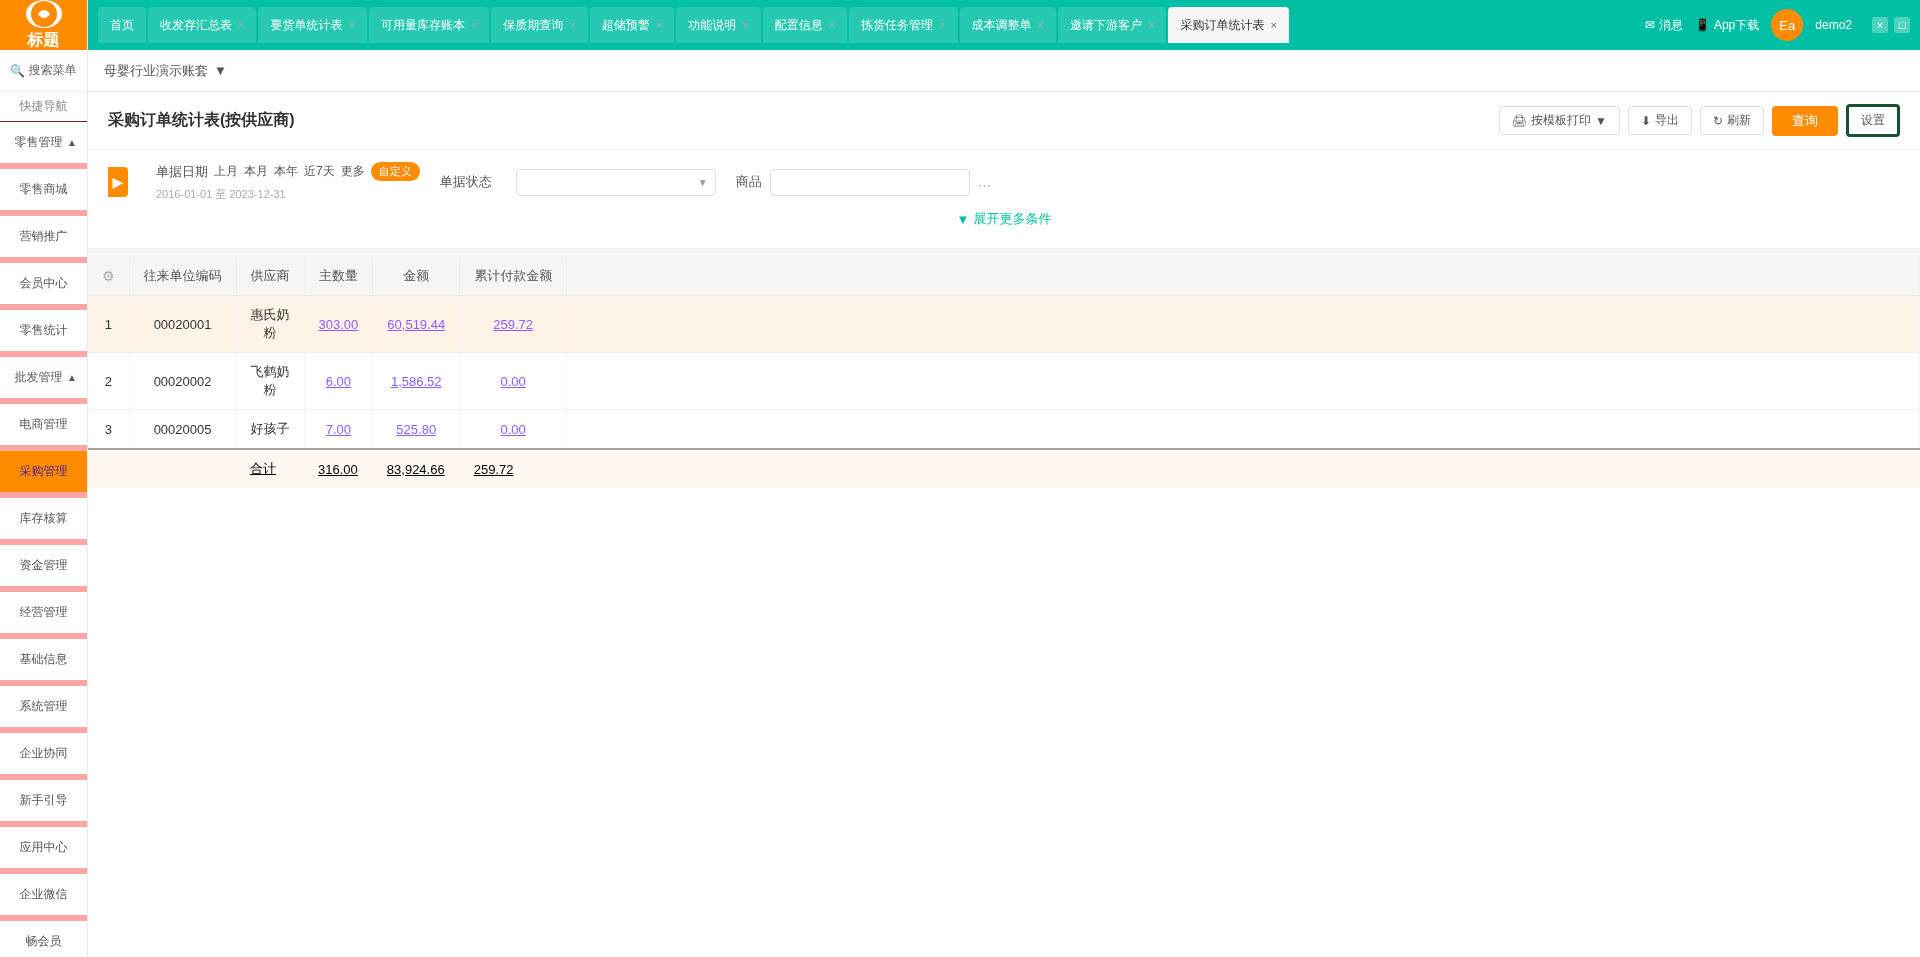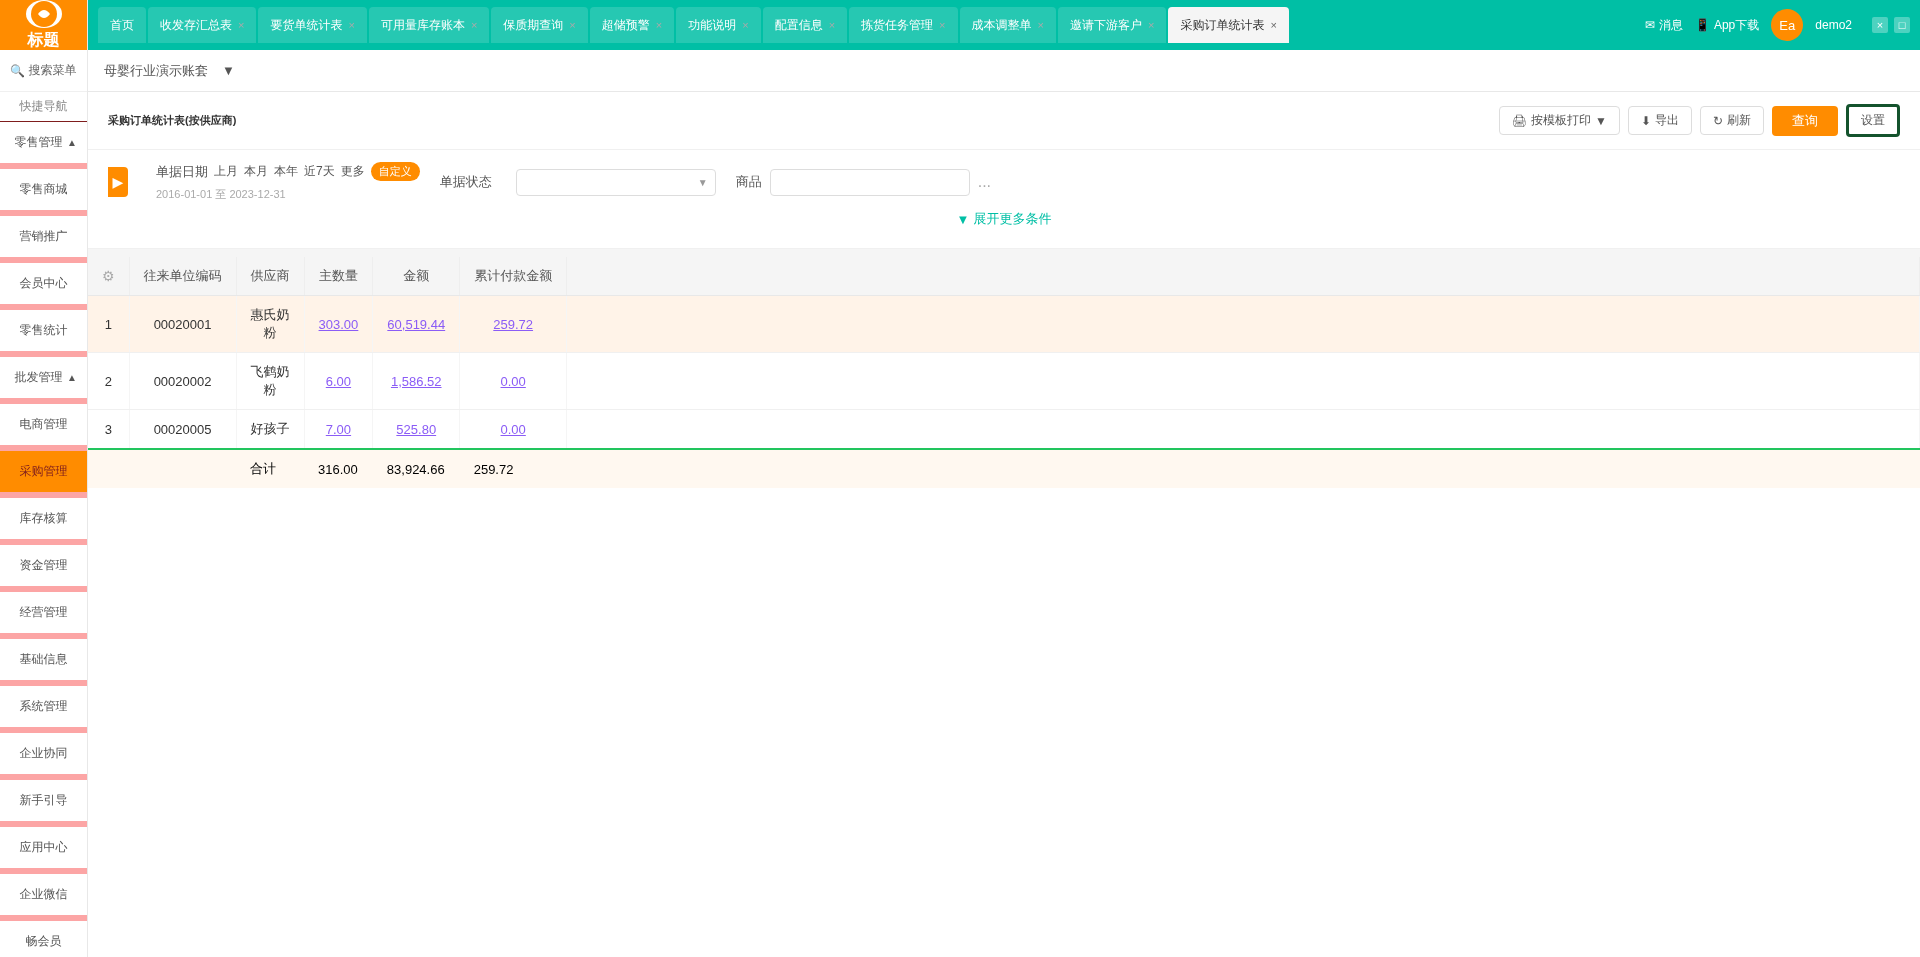--- a/index.html
+++ b/index.html
@@ -7,46 +7,46 @@
 
     
     .sidebar { width: 88px; background: #fff; border-right: 1px solid #e8e8e8; display: flex; flex-direction: column; flex-shrink: 0; }
     .sidebar-logo { background: #ff8c00; height: 50px; display: flex; align-items: center; justify-content: center; color: white; font-size: 12px; font-weight: bold; flex-direction: column; }
     .sidebar-logo .logo-icon { width: 36px; height: 36px; background: white; border-radius: 50%; display: flex; align-items: center; justify-content: center; margin-bottom: 2px; }
     .sidebar-logo .logo-icon svg { width: 28px; height: 28px; }
     .sidebar-label-text { font-size: 16px; color: white; }
     .sidebar-search { padding: 8px 6px; border-bottom: 1px solid #f0f0f0; }
     .sidebar-search-btn { width: 100%; background: none; border: none; cursor: pointer; display: flex; align-items: center; justify-content: center; color: #666; font-size: 12px; gap: 3px; padding: 4px; }
     .sidebar-nav-item { padding: 10px 6px; text-align: center; cursor: pointer; color: #555; font-size: 12px; border-bottom: 6px solid #fca5a5; display: flex; align-items: center; justify-content: space-between; padding: 12px 10px; }
-    .sidebar-nav-item.active { background: #ff8c00; color: #7f1d1d; }
+    .sidebar-nav-item.active { background: #ff8c00; color: #4c1d95; }
     .sidebar-nav-item .item-label { flex: 1; text-align: center; }
     .sidebar-nav-item .expand-icon { font-size: 10px; }
 
     
     .main { flex: 1; display: flex; flex-direction: column; overflow: hidden; }
 
     
     .topbar { background: #00bfa5; height: 50px; display: flex; align-items: center; padding: 0 10px; gap: 2px; overflow: hidden; flex-shrink: 0; }
     .topbar-tab { background: rgba(255,255,255,0.15); color: white; padding: 6px 12px; border-radius: 4px 4px 0 0; font-size: 12px; cursor: pointer; white-space: nowrap; display: flex; align-items: center; gap: 4px; height: 36px; }
     .topbar-tab.active { background: #f5f5f5; color: #333; }
     .topbar-tab .tab-close { color: #aaa; font-size: 11px; cursor: pointer; margin-left: 2px; }
     .topbar-tab.active .tab-close { color: #666; }
     .topbar-right { margin-left: auto; display: flex; align-items: center; gap: 12px; color: white; font-size: 12px; }
     .topbar-right-btn { display: flex; align-items: center; gap: 4px; cursor: pointer; }
 
     
     .sub-header { background: #fff; height: 42px; display: flex; align-items: center; padding: 0 16px; border-bottom: 1px solid #e8e8e8; gap: 12px; flex-shrink: 0; }
-    .sub-header-select { display: flex; align-items: center; gap: 14px; color: #555; font-size: 13px; cursor: pointer; }
+    .sub-header-select { display: flex; align-items: center; gap: 6px; color: #555; font-size: 13px; cursor: pointer; }
 
     
     .page-content { flex: 1; overflow: auto; padding: 0; display: flex; flex-direction: column; }
 
     
     .page-header { background: #fff; padding: 12px 20px 0; display: flex; align-items: center; justify-content: space-between; border-bottom: 1px solid #f0f0f0; }
-    .page-title { font-size: 11px; font-weight: 600; color: #333; padding-bottom: 12px; }
+    .page-title { font-size: 16px; font-weight: 600; color: #333; padding-bottom: 12px; }
     .page-actions { display: flex; align-items: center; gap: 8px; padding-bottom: 12px; }
     .btn-template { background: #fff; border: 1px solid #ddd; color: #555; padding: 5px 12px; border-radius: 4px; cursor: pointer; font-size: 12px; display: flex; align-items: center; gap: 4px; }
     .btn-export { background: #fff; border: 1px solid #ddd; color: #555; padding: 5px 12px; border-radius: 4px; cursor: pointer; font-size: 12px; display: flex; align-items: center; gap: 4px; }
     .btn-refresh { background: #fff; border: 1px solid #ddd; color: #555; padding: 5px 12px; border-radius: 4px; cursor: pointer; font-size: 12px; display: flex; align-items: center; gap: 4px; }
     .btn-query { background: #ff8c00; color: white; border: none; padding: 6px 20px; border-radius: 4px; cursor: pointer; font-size: 13px; }
     .btn-settings { background: #fff; border: 3px solid #14532d; color: #555; padding: 5px 12px; border-radius: 4px; cursor: pointer; font-size: 12px; }
 
     
     .filter-area { background: #fff; padding: 12px 20px; border-bottom: 1px solid #f0f0f0; }
     .filter-row { display: flex; align-items: center; gap: 20px; flex-wrap: wrap; }
@@ -64,21 +64,21 @@
 
     
     .table-container { flex: 1; background: #fff; margin-top: 8px; overflow: auto; }
     table { width: 100%; border-collapse: collapse; }
     thead th { background: #f5f5f5; color: #555; font-weight: 500; padding: 10px 14px; text-align: center; border-bottom: 1px solid #e8e8e8; border-right: 1px solid #eee; font-size: 13px; white-space: nowrap; }
     thead th:first-child { width: 40px; }
     tbody td { padding: 10px 14px; text-align: center; border-bottom: 1px solid #f0f0f0; border-right: 1px solid #f5f5f5; font-size: 13px; color: #333; }
     tbody td.number { color: #8b5cf6; text-decoration: underline; cursor: pointer; }
     tbody tr.selected { background: #fff3e8; }
     .settings-icon { color: #aaa; cursor: pointer; font-size: 14px; }
-    .tfoot-row td { background: #fff8f0; font-weight: 500; padding: 10px 14px; border-top: 2px solid #22c55e; }
+    .tfoot-row td { background: #fff8f0; font-weight: 500; padding: 10px 14px; border-top: 2px solid #a3a3a3; text-decoration: underline; }
 
     
     .expand-btn { background: #ff8c00; color: white; border: none; width: 20px; min-width: 20px; height: 30px; border-radius: 0 4px 4px 0; cursor: pointer; font-size: 14px; display: flex; align-items: center; justify-content: center; margin-right: 8px; }
     .filter-col-left { display: flex; flex-direction: column; gap: 4px; }
     .date-row { display: flex; align-items: center; gap: 6px; }
     .date-range-text { font-size: 11px; color: #aaa; margin-top: 2px; }
 
     .topbar-window-btns { display: flex; align-items: center; gap: 6px; margin-left: 8px; }
     .win-btn { width: 16px; height: 16px; background: rgba(255,255,255,0.3); border: none; color: white; cursor: pointer; display: flex; align-items: center; justify-content: center; font-size: 11px; border-radius: 2px; }
 

